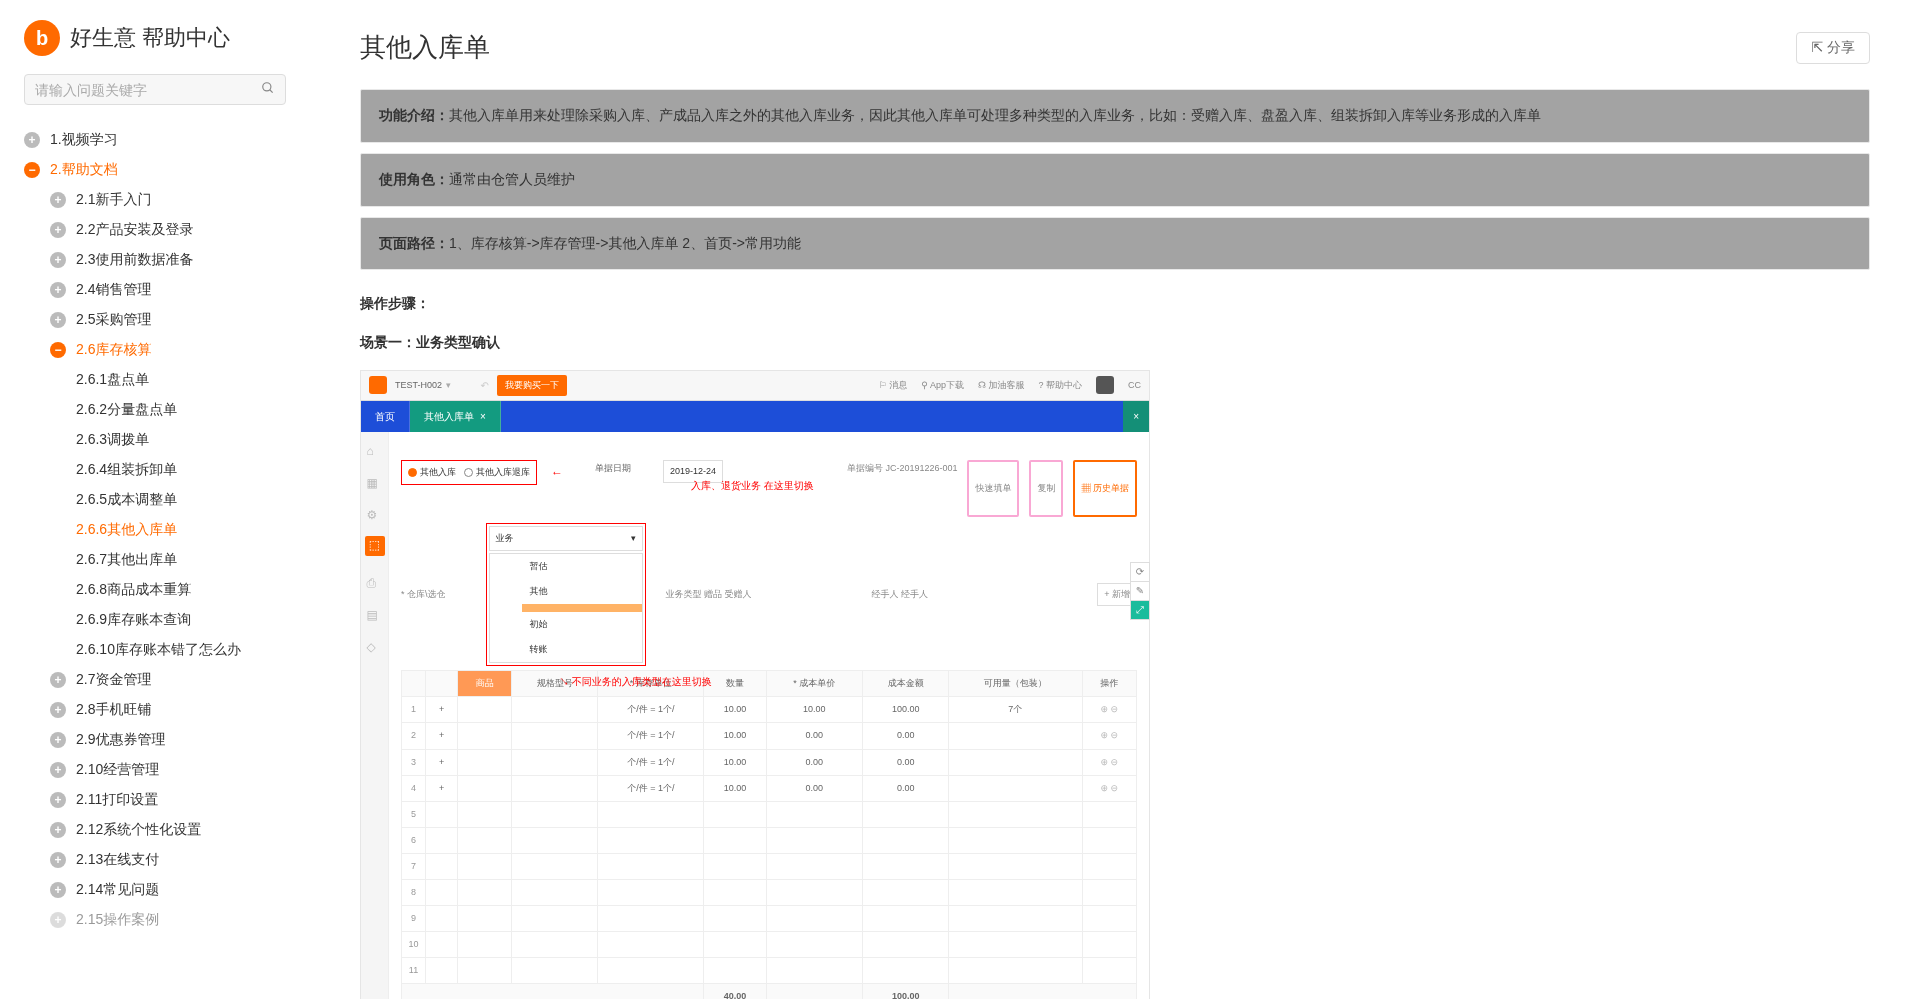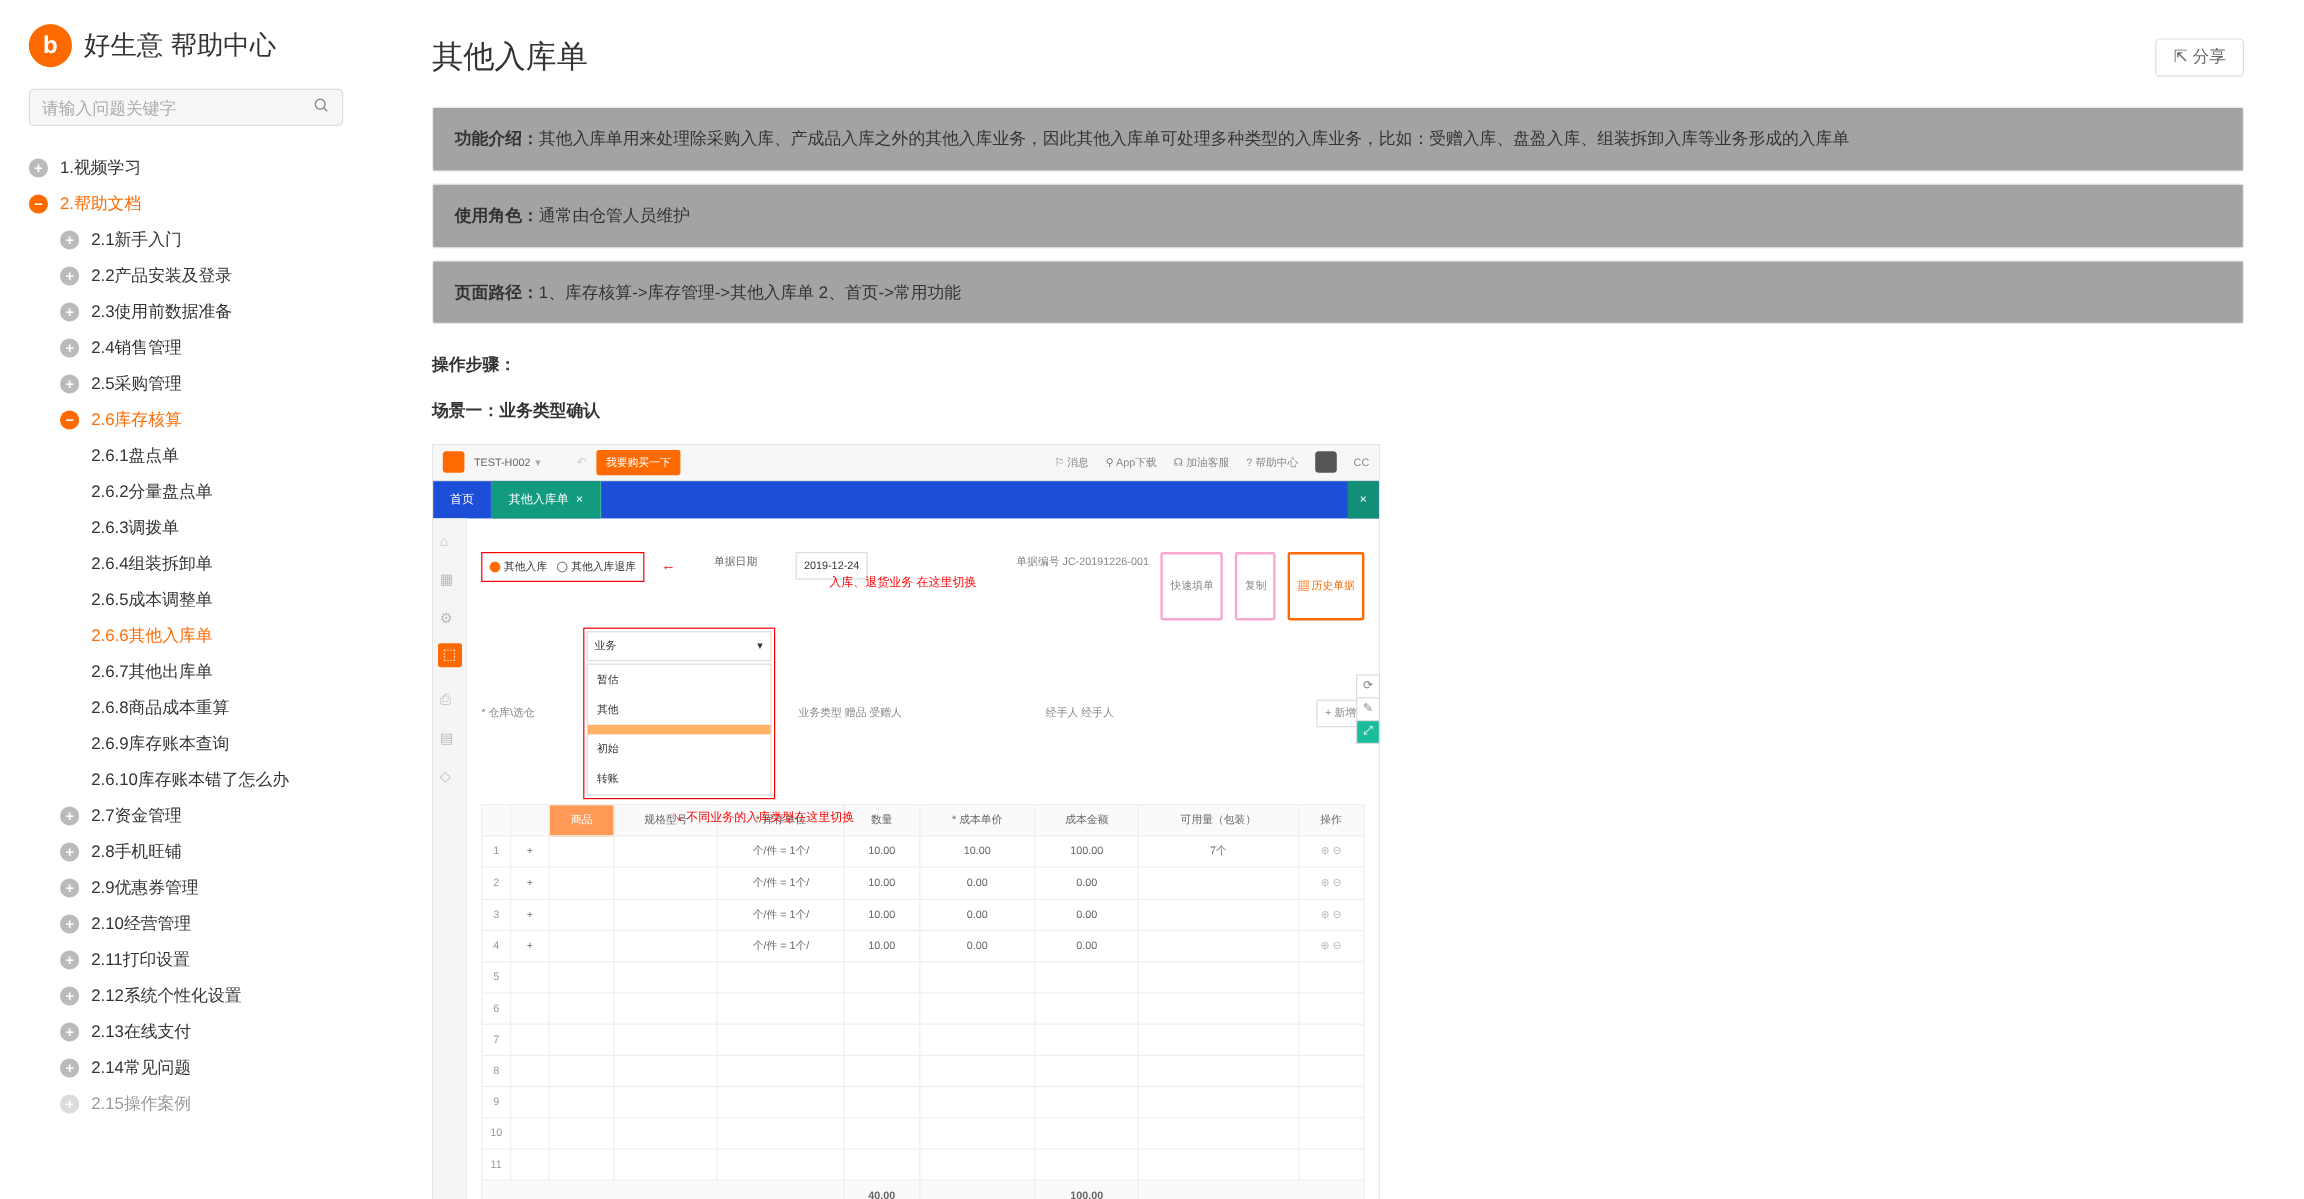--- a/index.html
+++ b/index.html
@@ -62,21 +62,21 @@
     .radio.checked { background:#ff6a00; border-color:#ff6a00; }
     .date-field { border:1px solid #ddd; padding:2px 6px; background:#fff; }
     .red-note { color:red; font-size:10px; position:absolute; }
     .right-info { margin-left:auto; display:flex; gap:10px; color:#888; }
     .pill { padding:18px 6px; border:2px solid #f9a8d4; border-radius:2px; }
     .pill.orange { color:#ff6a00; border-color:#ff6a00; }
     
     .form-row2 { display:flex; align-items:center; gap:20px; font-size:9px; margin-bottom:4px; }
     .dropdown-red { border:1px solid red; width:160px; padding:2px; position:relative; margin-left: 20px; }
     .dropdown-inner { background:#fff; border:1px solid #ddd; padding:3px 6px; display:flex; justify-content:space-between; }
-    .dropdown-list { border:1px solid #ddd; background:#fff; margin-top:2px; }
+    .dropdown-list { border:1px solid #ddd; background:#fff; margin-top:2px;padding-left:32px; }
     .dropdown-opt { padding:4px 8px; font-size:9px; }
     .dropdown-opt.sel { background:#ffb366; }
     .mini-btn { margin-left:auto; border:1px solid #ddd; padding:2px 6px; font-size:9px; color:#888; }
     
     .grid { width:100%; border-collapse:collapse; font-size:9px; margin-top:4px; }
     .grid th, .grid td { border:1px solid #eee; padding:4px 6px; text-align:center; color:#666; white-space:nowrap; }
     .grid th { background:#fafafa; font-weight:normal; }
     .grid td.idx { color:#999; width:24px; }
     .tfoot td { background:#fafafa; font-weight:bold; }
     

